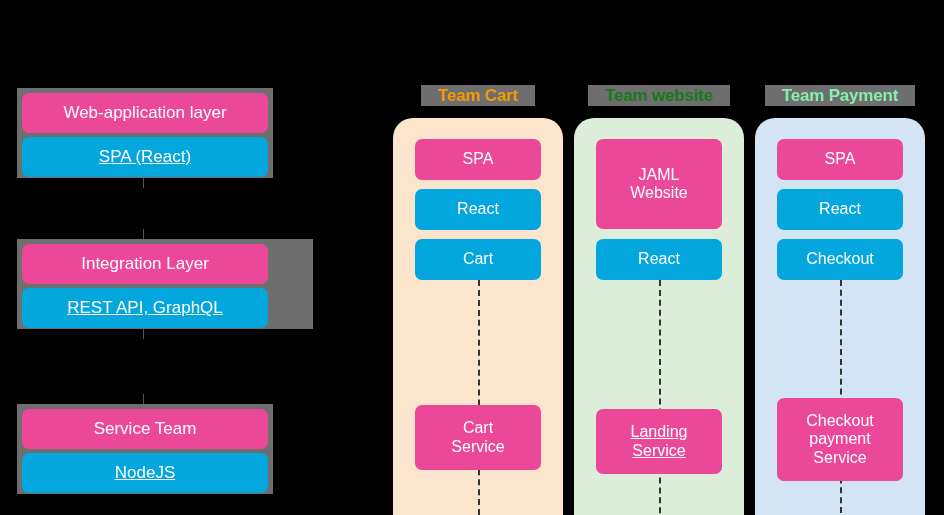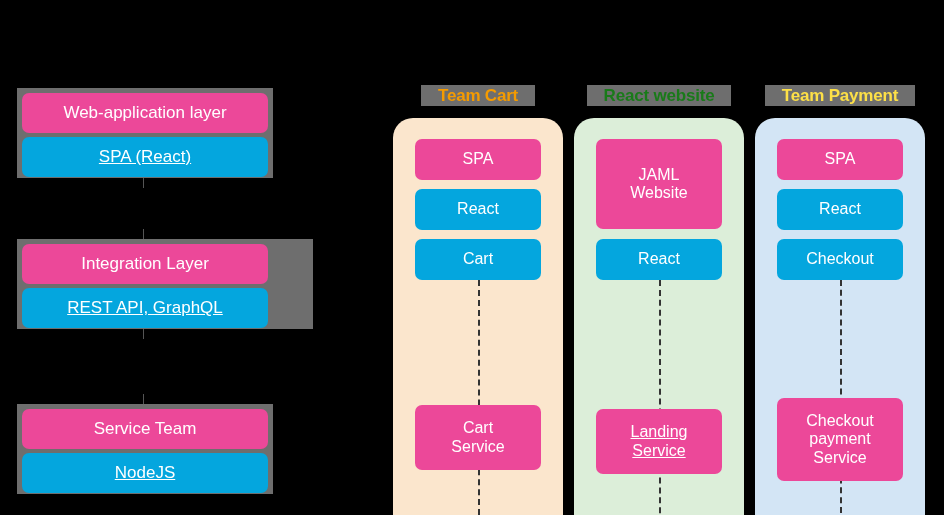--- a/index.html
+++ b/index.html
@@ -83,21 +83,21 @@
     font-size: 17px;
     font-weight: bold;
     letter-spacing: -0.2px;
   }
   .team-title span {
     background: #6e6e6e;
     padding: 1px 17px;
   }
   #team-title-cart    { left: 393px; color: #f59b00; }
   #team-title-website { left: 574px; color: #197a19; }
-  #team-title-payment { left: 755px; color: #fde047; }
+  #team-title-payment { left: 755px; color: #86efac; }
 
   
   .team-col .pill {
     position: absolute;
     left: 22px;
     width: 126px;
     font-size: 16px;
     flex-direction: column;
   }
 
@@ -124,21 +124,21 @@
   <div class="pill green top">Service Team</div>
   <div class="pill blue bottom">NodeJS</div>
 </div>
 
 <div class="legend-tick" id="legend-tick-1"></div>
 <div class="legend-tick" id="legend-tick-2"></div>
 <div class="legend-tick" id="legend-tick-3"></div>
 <div class="legend-tick" id="legend-tick-4"></div>
 
 <div class="team-title" id="team-title-cart"><span>Team Cart</span></div>
-<div class="team-title" id="team-title-website"><span>React website</span></div>
+<div class="team-title" id="team-title-website"><span>Team website</span></div>
 <div class="team-title" id="team-title-payment"><span>Team Payment</span></div>
 
 <div class="team-col" id="team-col-cart">
   <div class="pill green" style="top:21px;height:41px;">SPA</div>
   <div class="pill blue" style="top:71px;height:41px;">React</div>
   <div class="pill blue" style="top:121px;height:41px;">Cart</div>
   <div class="dash-line" style="left:85px;top:162px;height:245px;"></div>
   <div class="pill green" style="top:287px;height:65px;">
       <div>Cart</div>
       <div>Service</div>

